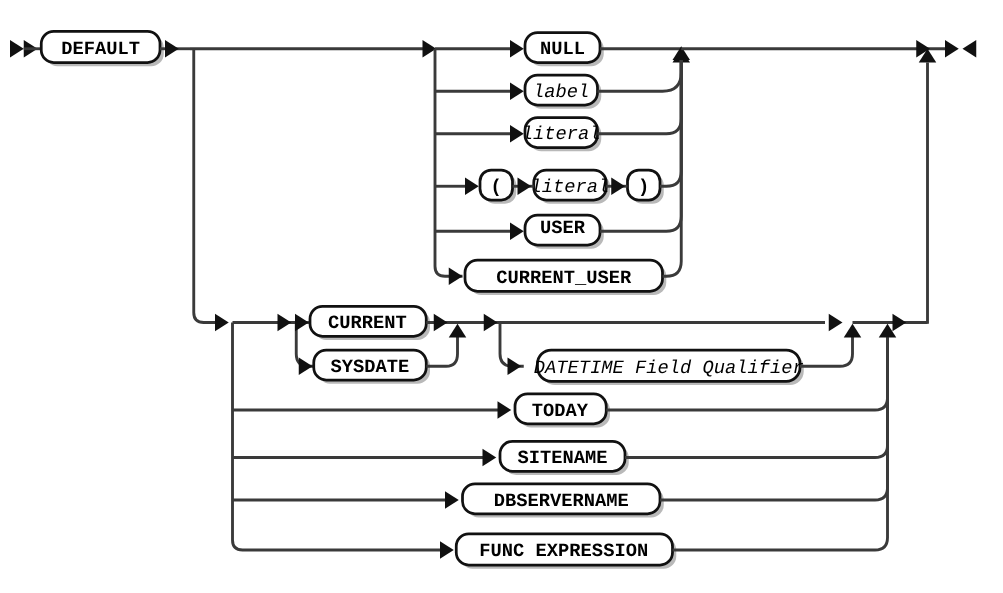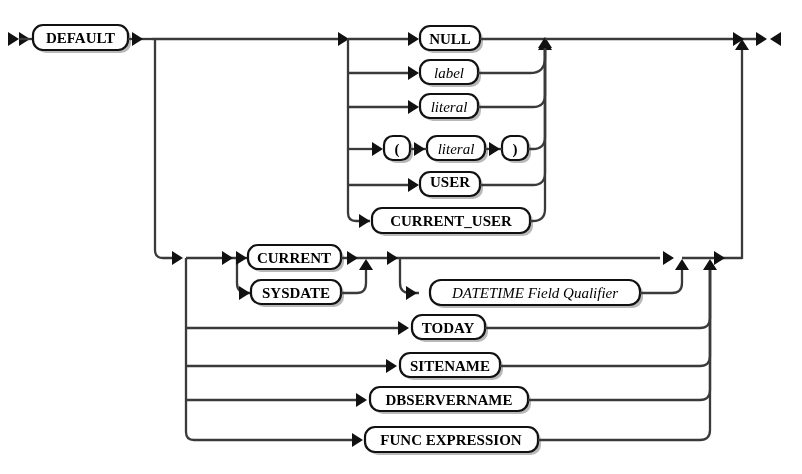--- a/index.html
+++ b/index.html
@@ -1,17 +1,17 @@
 <!DOCTYPE html>
 <html><head>
 <meta charset="utf-8">
 <style>
   html,body{margin:0;padding:0;background:#ffffff;}
   #stage{position:relative;width:802px;height:474px;background:#ffffff;
-         font-family:Liberation Serif, serif;overflow:hidden;}
+         font-family:Liberation Mono, monospace;overflow:hidden;}
   #svgroot{position:absolute;left:0;top:0;width:802px;height:474px;}
   .box-label{font-weight:bold;font-size:15px;fill:#000;}
   .box-label.italic{font-weight:normal;font-style:italic;}
   .term rect{fill:#ffffff;stroke:#111;stroke-width:2.2;}
   .term .shadow{fill:#b9b9b9;stroke:none;}
   .nonterm rect{fill:#ffffff;stroke:#111;stroke-width:2.2;}
   .nonterm .shadow{fill:#b9b9b9;stroke:none;}
   .wire{fill:none;stroke:#3a3a3a;stroke-width:2.3;}
   .arrow{fill:#111;stroke:none;}
   .endcap{fill:#111;stroke:none;}

